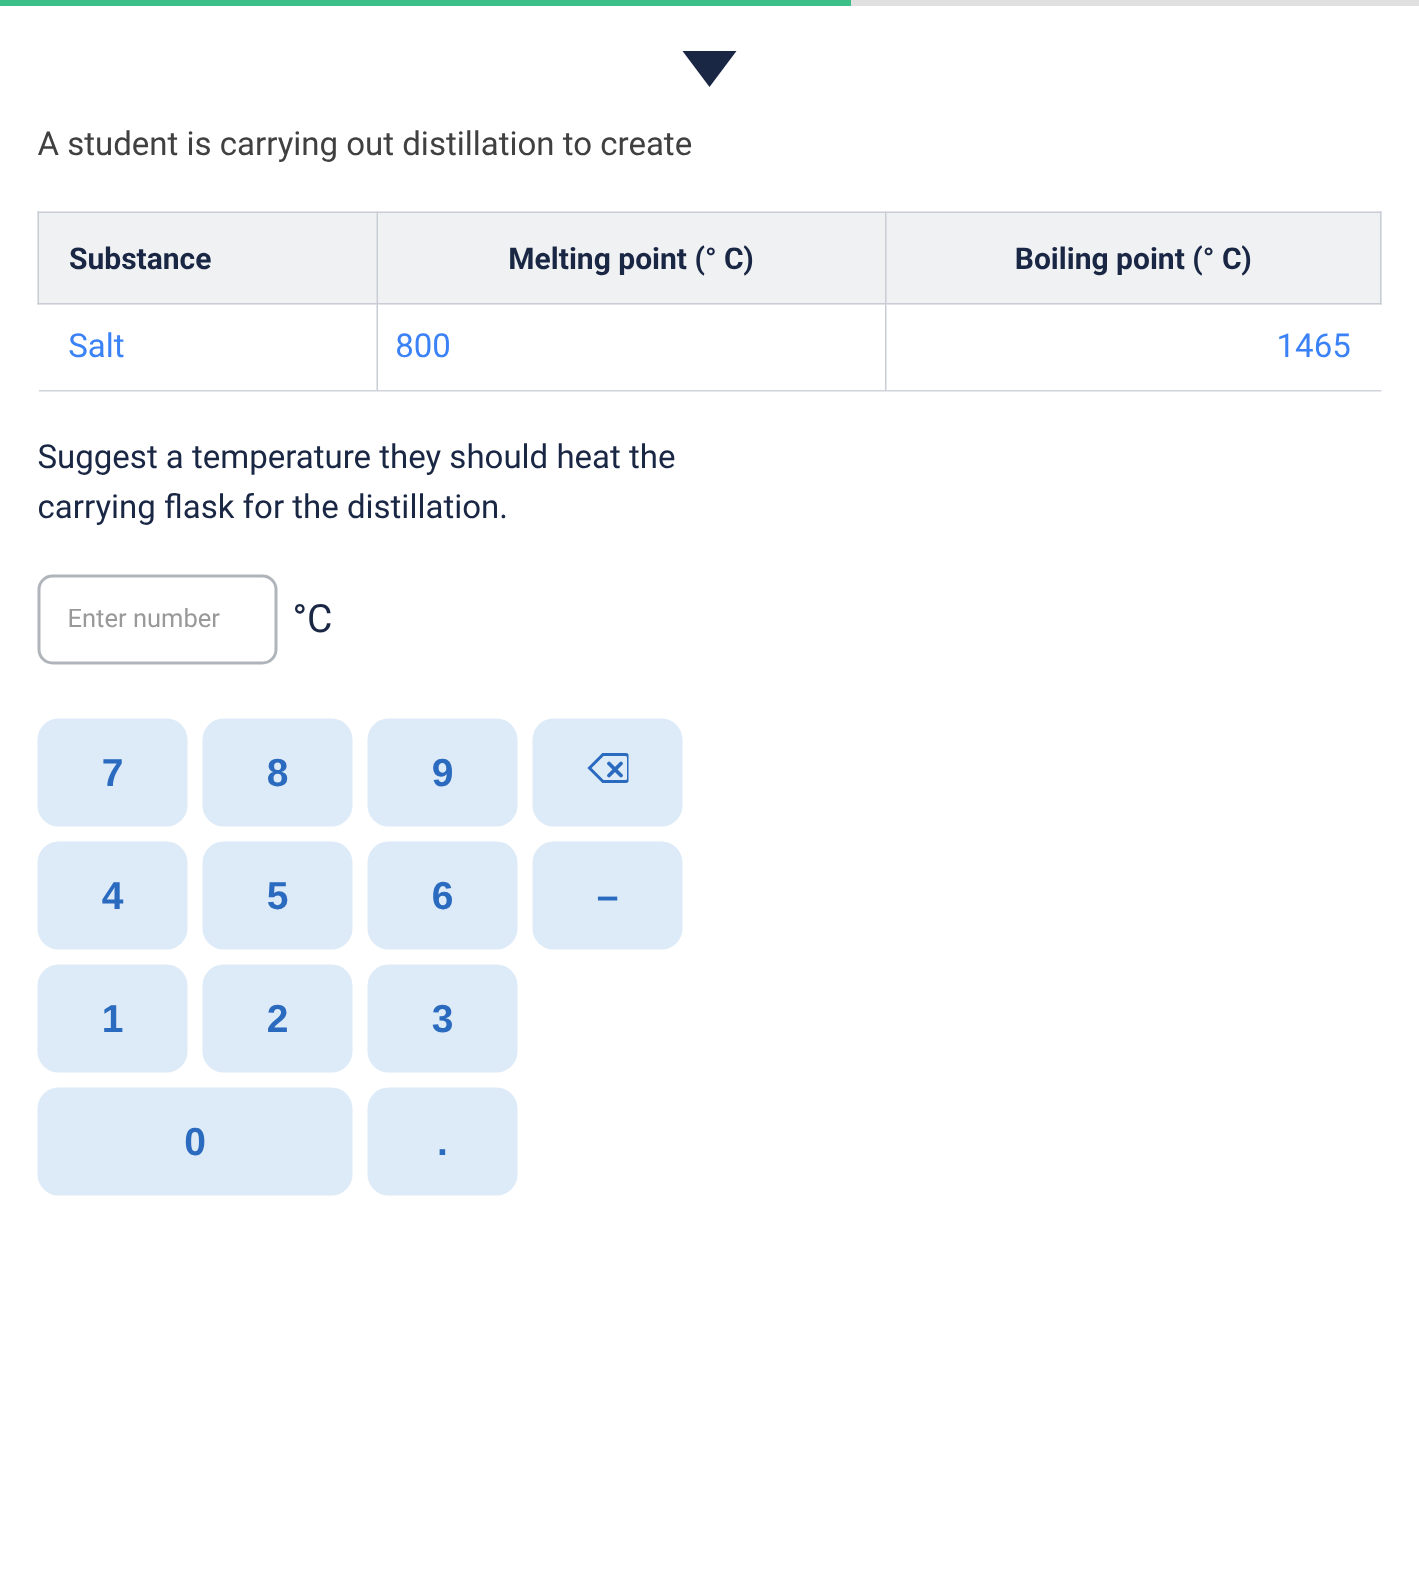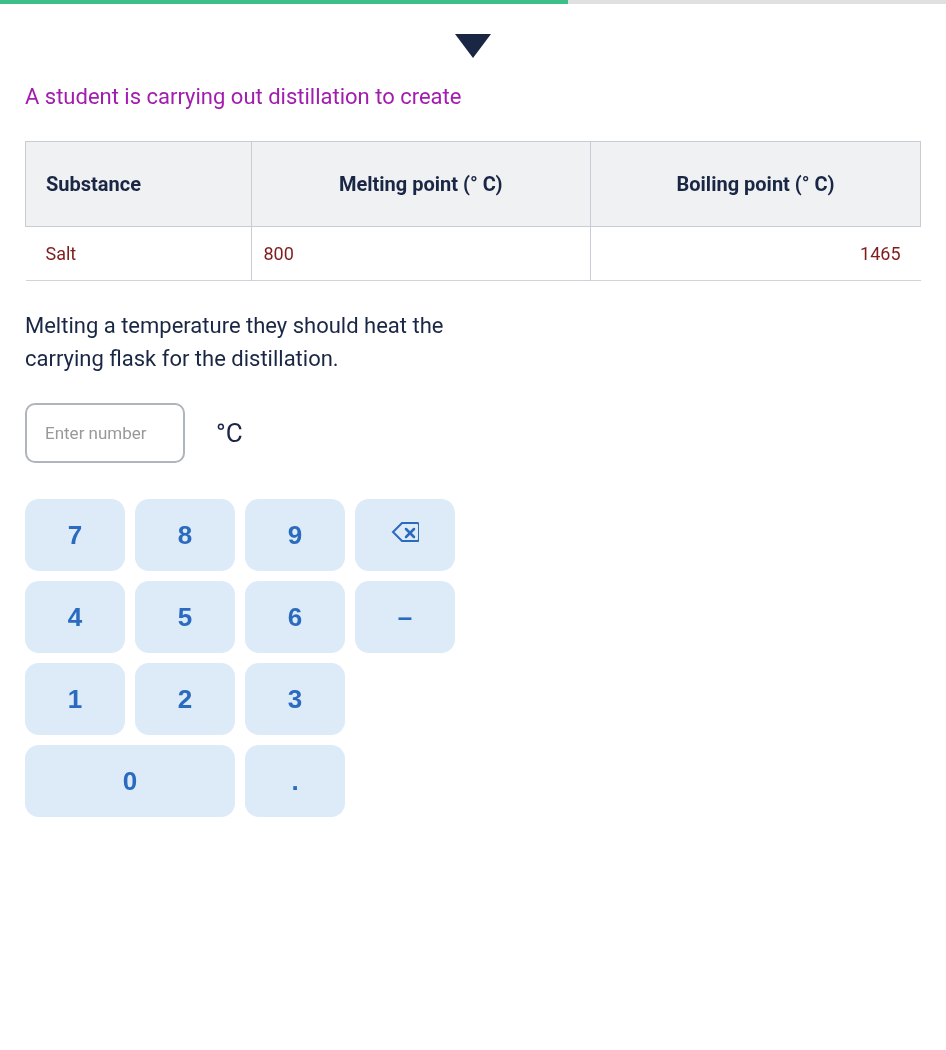--- a/index.html
+++ b/index.html
@@ -33,58 +33,58 @@
     }
 
     .nav-arrow svg {
       width: 40px;
       height: 30px;
     }
 
     .question-text {
       font-size: 22px;
       line-height: 1.5;
-      color: #a21caf;
+      color: #404040;
       margin-bottom: 28px;
       font-weight: 400;
     }
 
     table {
       width: 100%;
       border-collapse: collapse;
       margin-bottom: 28px;
       font-size: 20px;
     }
 
     thead tr {
       background: #f0f1f3;
     }
 
     thead th {
-      padding: 28px 20px;
+      padding: 16px 20px;
       text-align: center;
       font-weight: 700;
       color: #1a2744;
       border: 1px solid #c8ccd4;
       line-height: 1.4;
     }
 
     thead th:first-child {
       text-align: left;
     }
 
     tbody tr {
       border-bottom: 1px solid #d0d3d9;
     }
 
     tbody td {
       padding: 16px 20px;
-      color: #7f1d1d;
+      color: #3b82f6;
       border: none;
-      font-size: 18px;
+      font-size: 22px;
     }
 
     tbody td:first-child {
       border-right: 1px solid #c8ccd4;
     }
 
     tbody td:nth-child(2) {
       text-align: left;
       border-right: 1px solid #c8ccd4;
       padding-left: 12px;
@@ -99,21 +99,21 @@
       font-size: 22px;
       line-height: 1.5;
       color: #1a2744;
       margin-bottom: 28px;
       font-weight: 400;
     }
 
     .input-row {
       display: flex;
       align-items: center;
-      gap: 31px;
+      gap: 10px;
       margin-bottom: 36px;
     }
 
     .number-input-box {
       border: 2px solid #b0b5bc;
       border-radius: 10px;
       padding: 14px 18px;
       width: 160px;
       height: 60px;
       font-size: 18px;
@@ -201,21 +201,21 @@
   <tbody>
     <tr>
       <td>Salt</td>
       <td>800</td>
       <td>1465</td>
     </tr>
   </tbody>
 </table>
 
 <p class="suggest-text">
-  <span>Melting a temperature they should heat the</span><br>
+  <span>Suggest a temperature they should heat the</span><br>
   <span>carrying flask for the distillation.</span>
 </p>
 
 <div class="input-row">
   <div class="number-input-box">
     <span style="color:#999; font-size:17px;">Enter number</span>
   </div>
   <span class="unit-label">°C</span>
 </div>
 

